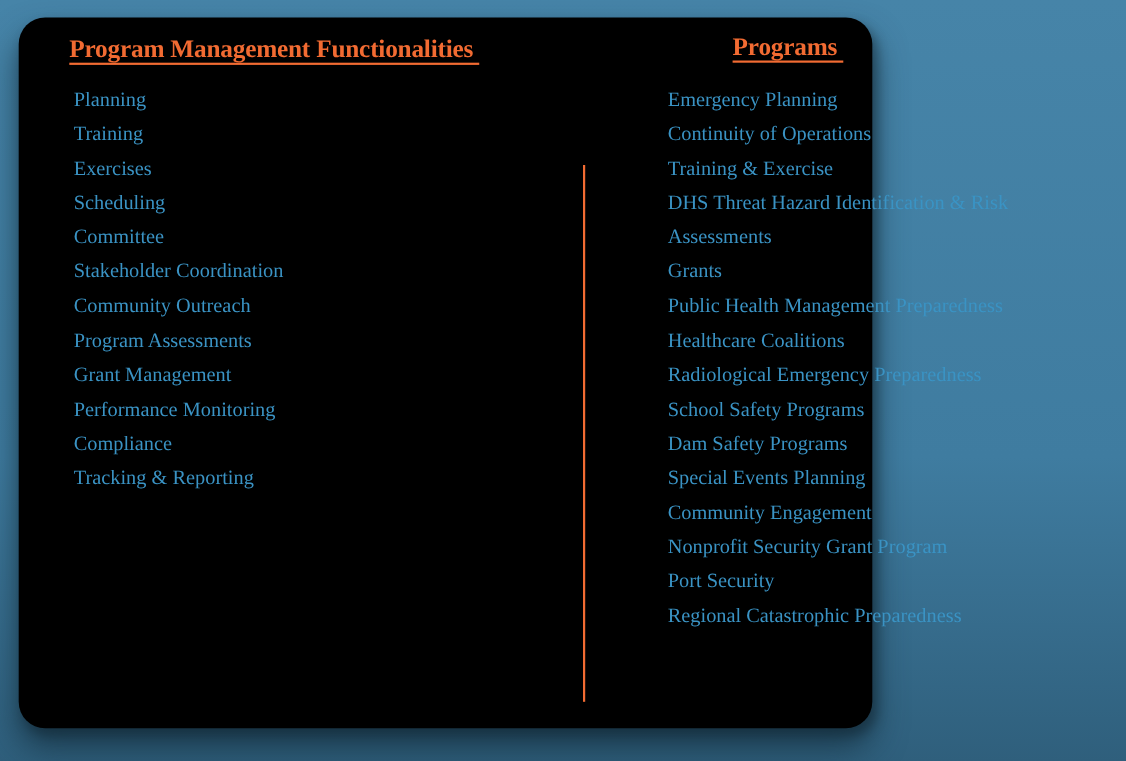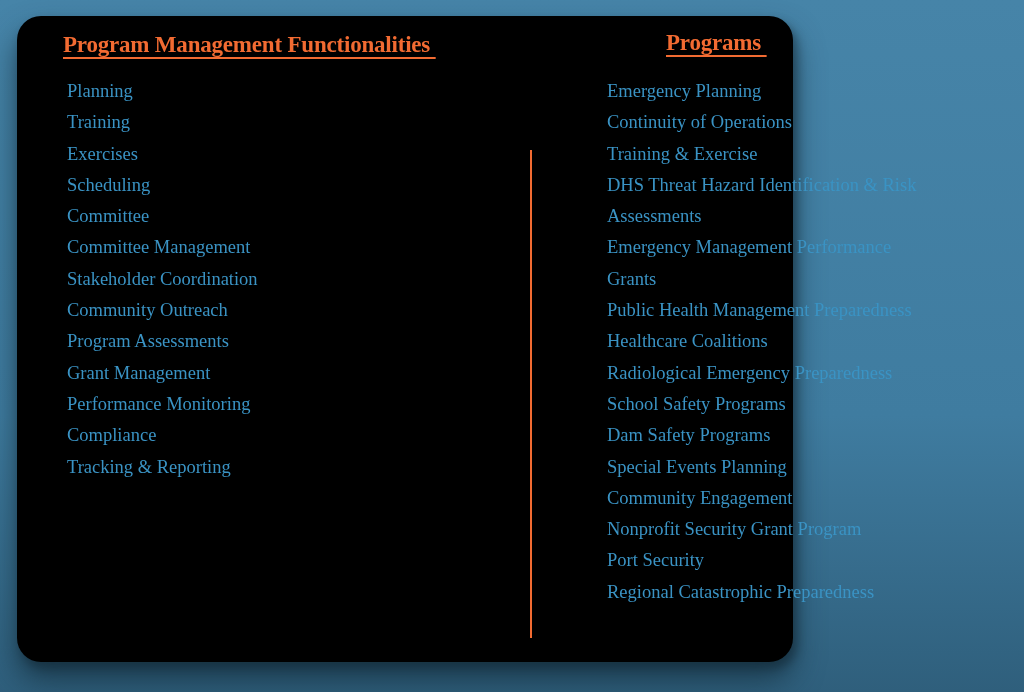--- a/index.html
+++ b/index.html
@@ -37,39 +37,37 @@
 <div class="card">
   <h2 class="heading h-left">Program Management Functionalities </h2>
   <h2 class="heading h-right">Programs </h2>
 
   <ul class="list-left">
     <li>Planning</li>
     <li>Training</li>
     <li>Exercises</li>
     <li>Scheduling</li>
     <li>Committee</li>
-    <li>Committee Management</li>
     <li>Stakeholder Coordination</li>
     <li>Community Outreach</li>
     <li>Program Assessments</li>
     <li>Grant Management</li>
     <li>Performance Monitoring</li>
     <li>Compliance</li>
     <li>Tracking &amp; Reporting</li>
   </ul>
 
   <div class="divider"></div>
 
   <ul class="list-right">
     <li>Emergency Planning</li>
     <li>Continuity of Operations</li>
     <li>Training &amp; Exercise</li>
     <li>DHS Threat Hazard Identification &amp; Risk</li>
     <li>Assessments</li>
-    <li>Emergency Management Performance</li>
     <li>Grants</li>
     <li>Public Health Management Preparedness</li>
     <li>Healthcare Coalitions</li>
     <li>Radiological Emergency Preparedness</li>
     <li>School Safety Programs</li>
     <li>Dam Safety Programs</li>
     <li>Special Events Planning</li>
     <li>Community Engagement</li>
     <li>Nonprofit Security Grant Program</li>
     <li>Port Security</li>

